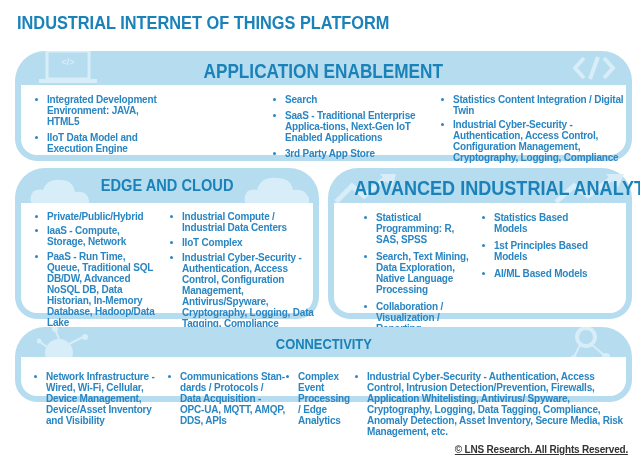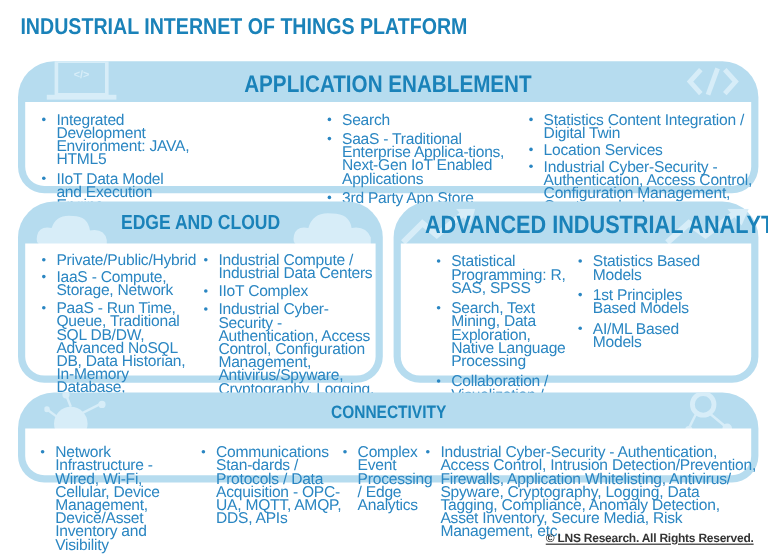--- a/index.html
+++ b/index.html
@@ -4,21 +4,21 @@
 <style>
   html,body{margin:0;padding:0;background:#ffffff;}
   body{width:640px;height:463px;position:relative;overflow:hidden;font-family:"Liberation Sans",sans-serif;}
   .title{position:absolute;left:17px;top:12px;font-size:19px;font-weight:bold;color:#1a82b9;letter-spacing:0px;transform:scaleX(0.86);transform-origin:left top;white-space:nowrap;}
   .box{position:absolute;background:#b6dcef;border-radius:30px 30px 22px 22px;}
   .box .hdr{position:absolute;left:0;right:0;top:0;text-align:center;font-weight:bold;color:#1a82b9;white-space:nowrap;}
   .box .hdr span{display:inline-block;transform:scaleX(0.86);}
   .box .body{position:absolute;background:#ffffff;left:6px;right:6px;bottom:6px;border-radius:0 0 16px 16px;}
   .col{position:absolute;top:0;}
   ul{list-style:none;margin:0;padding:0;}
-  li{position:relative;padding-left:14px;color:#2a86c2;font-size:13px;line-height:11px;margin-bottom:5px;font-weight:normal;letter-spacing:-0.2px;}
+  li{position:relative;padding-left:14px;color:#2a86c2;font-size:10px;line-height:11px;margin-bottom:5px;font-weight:bold;letter-spacing:-0.2px;}
   li::before{content:"";position:absolute;left:2px;top:4px;width:3px;height:3px;border-radius:50%;background:#2a86c2;}
   .deco{position:absolute;}
   .footer{position:absolute;right:12px;top:444px;font-size:10px;color:#333;font-weight:bold;letter-spacing:-0.2px;text-decoration:underline;}
 </style>
 </head>
 <body>
 
 <div class="title">INDUSTRIAL INTERNET OF THINGS PLATFORM</div>
 
 <div class="box" style="left:15px;top:51px;width:617px;height:110px;">
@@ -43,21 +43,20 @@
     <div class="col" style="left:250px;width:170px;top:9px;">
         <ul>
       <li>Search</li>
       <li>SaaS - Traditional Enterprise Applica-tions, Next-Gen IoT Enabled Applications</li>
       <li>3rd Party App Store</li>
     </ul>
       </div>
     <div class="col" style="left:418px;width:190px;top:9px;">
         <ul>
       <li style="margin-bottom:3px;">Statistics Content Integration / Digital Twin</li>
-      <li style="margin-bottom:3px;">Location Services</li>
       <li>Industrial Cyber-Security - Authentication, Access Control, Configuration Management, Cryptography, Logging, Compliance</li>
     </ul>
       </div>
   </div>
 </div>
 
 <div class="box" style="left:15px;top:168px;width:304px;height:151px;">
   <svg class="deco" style="left:12px;top:6px;" width="70" height="30" viewBox="0 0 70 30">
     <path d="M8 30 Q2 30 4 22 Q6 14 16 16 Q20 4 34 6 Q46 6 48 18 Q60 16 62 26 L62 30 Z" fill="#d7edf8"></path>
   </svg>

